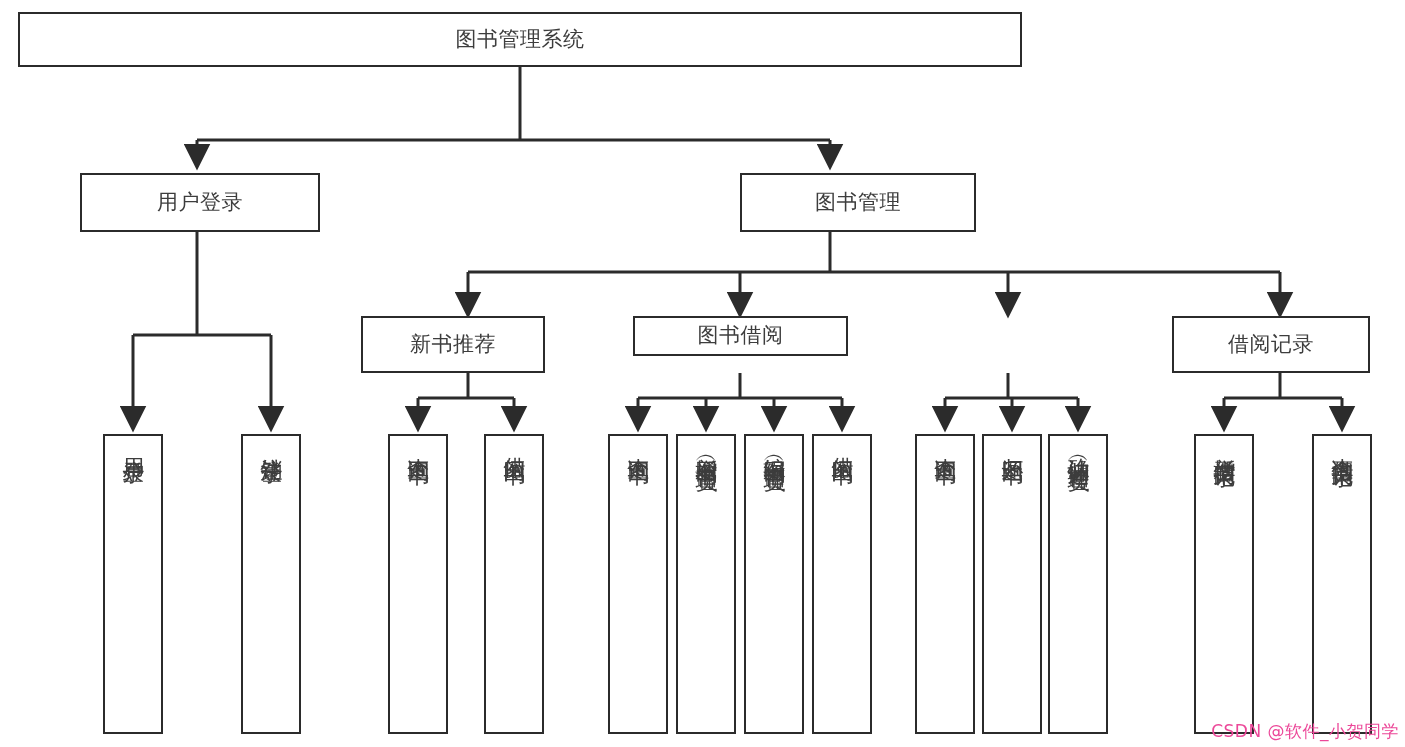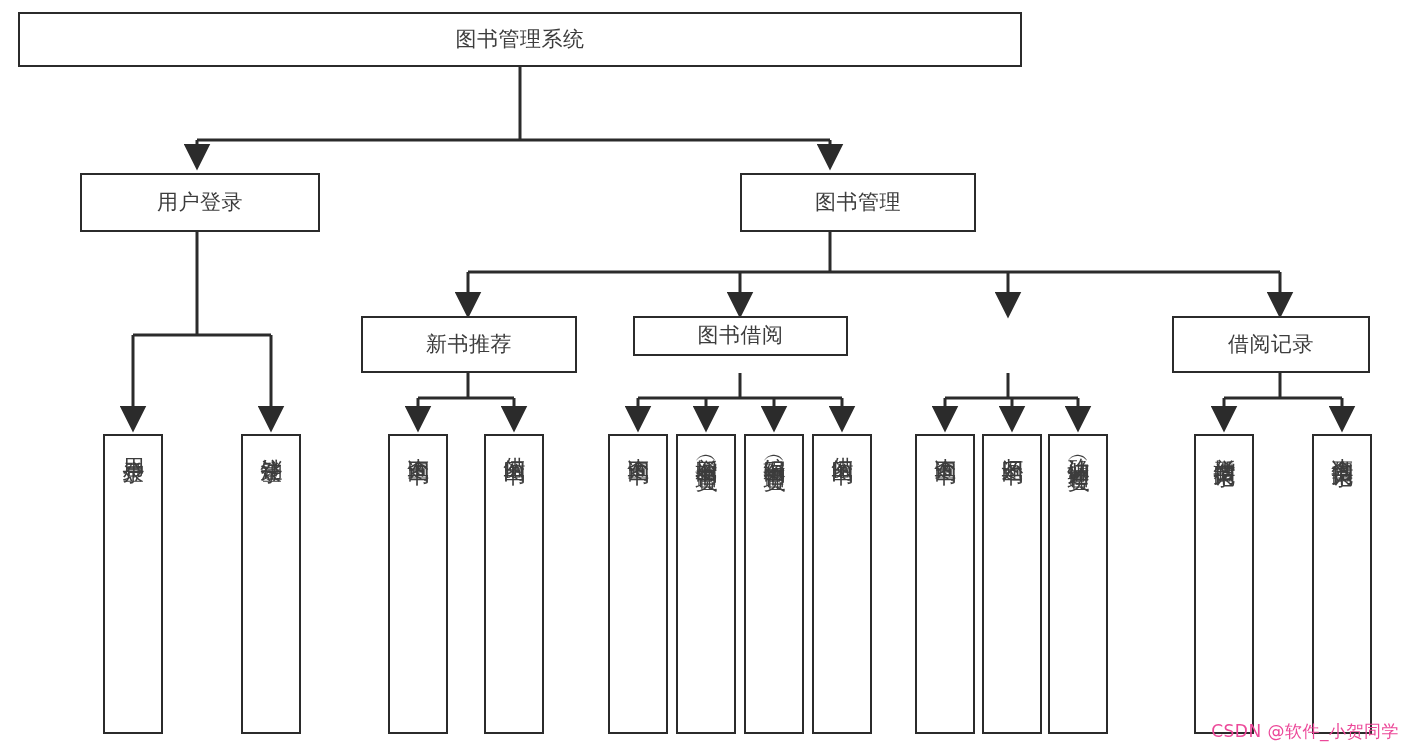--- a/index.html
+++ b/index.html
@@ -128,21 +128,21 @@
   </div>
 
   <div class="node-box" style="left:80px; top:173px; width:240px; height:59px;">
     <span class="label-h">用户登录</span>
   </div>
 
   <div class="node-box" style="left:712px; top:173px; width:236px; height:59px;margin-left:28px;">
     <span class="label-h">图书管理</span>
   </div>
 
-  <div class="node-box" style="left:361px; top:316px; width:216px; height:57px;">
+  <div class="node-box" style="left:361px; top:316px; width:184px; height:57px;">
     <span class="label-h">新书推荐</span>
   </div>
 
   <div class="node-box" style="left:633px; top:316px; width:215px; height:40px;">
     <span class="label-h">图书借阅</span>
   </div>
 
 
   <div class="node-box" style="left:1172px; top:316px; width:198px; height:57px;">
     <span class="label-h">借阅记录</span>

